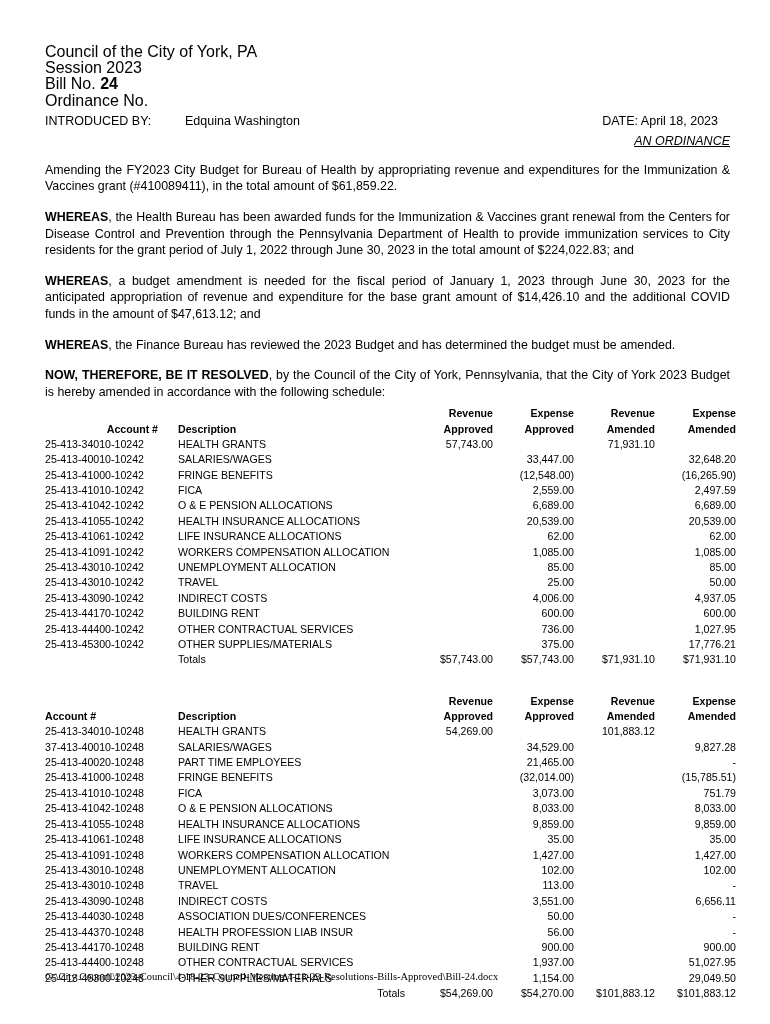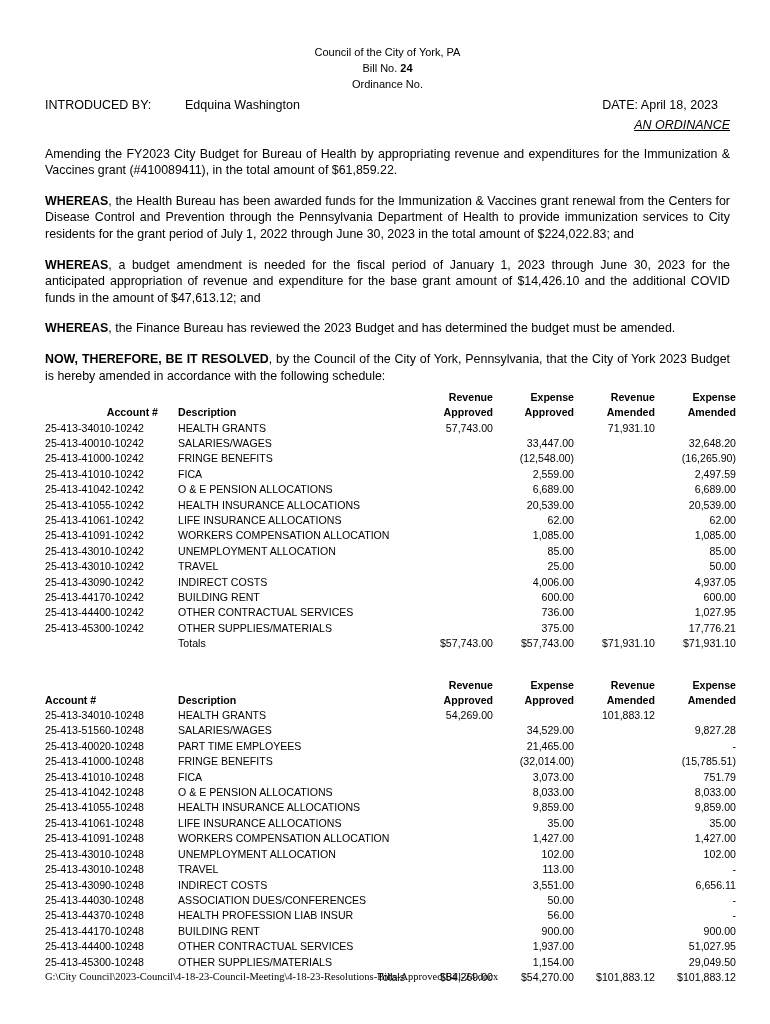--- a/index.html
+++ b/index.html
@@ -24,22 +24,22 @@
   }
   .content {
     position: absolute;
     left: 45px;
     top: 0;
     width: 685px;
   }
 
   
   .masthead {
-    text-align: center;
-    font-size: 11px;
+    text-align: left;
+    font-size: 16px;
     line-height: 16.2px;
     margin-top: 44px;
   }
   .masthead .line { display: block; }
   .masthead .bold { font-weight: bold; }
 
   
   .intro-row {
     position: relative;
     font-size: 12.5px;
@@ -140,20 +140,21 @@
   }
 </style>
 </head>
 <body>
 
 <div class="page">
   <div class="content">
 
     <div class="masthead">
       <span class="line">Council of the City of York, PA</span>
+      <span class="line">Session 2023</span>
       <span class="line"><span>Bill No. </span><span class="bold">24</span></span>
       <span class="line">Ordinance No.</span>
     </div>
 
     <div class="intro-row">
       <span class="intro-label">INTRODUCED BY:</span>
       <span class="intro-name">Edquina Washington</span>
       <span class="intro-date">DATE: April 18, 2023</span>
     </div>
 
@@ -423,21 +424,21 @@
               <td class="c-desc">HEALTH GRANTS</td>
               <td class="c-num">54,269.00</td>
               <td></td>
               <td class="c-num"></td>
               <td></td>
               <td class="c-num">101,883.12</td>
               <td></td>
               <td class="c-num"></td>
             </tr>
             <tr>
-              <td class="c-acct">25-413-51560-10248</td>
+              <td class="c-acct">37-413-40010-10248</td>
               <td class="c-desc">SALARIES/WAGES</td>
               <td class="c-num"></td>
               <td></td>
               <td class="c-num">34,529.00</td>
               <td></td>
               <td class="c-num"></td>
               <td></td>
               <td class="c-num">9,827.28</td>
             </tr>
             <tr>

